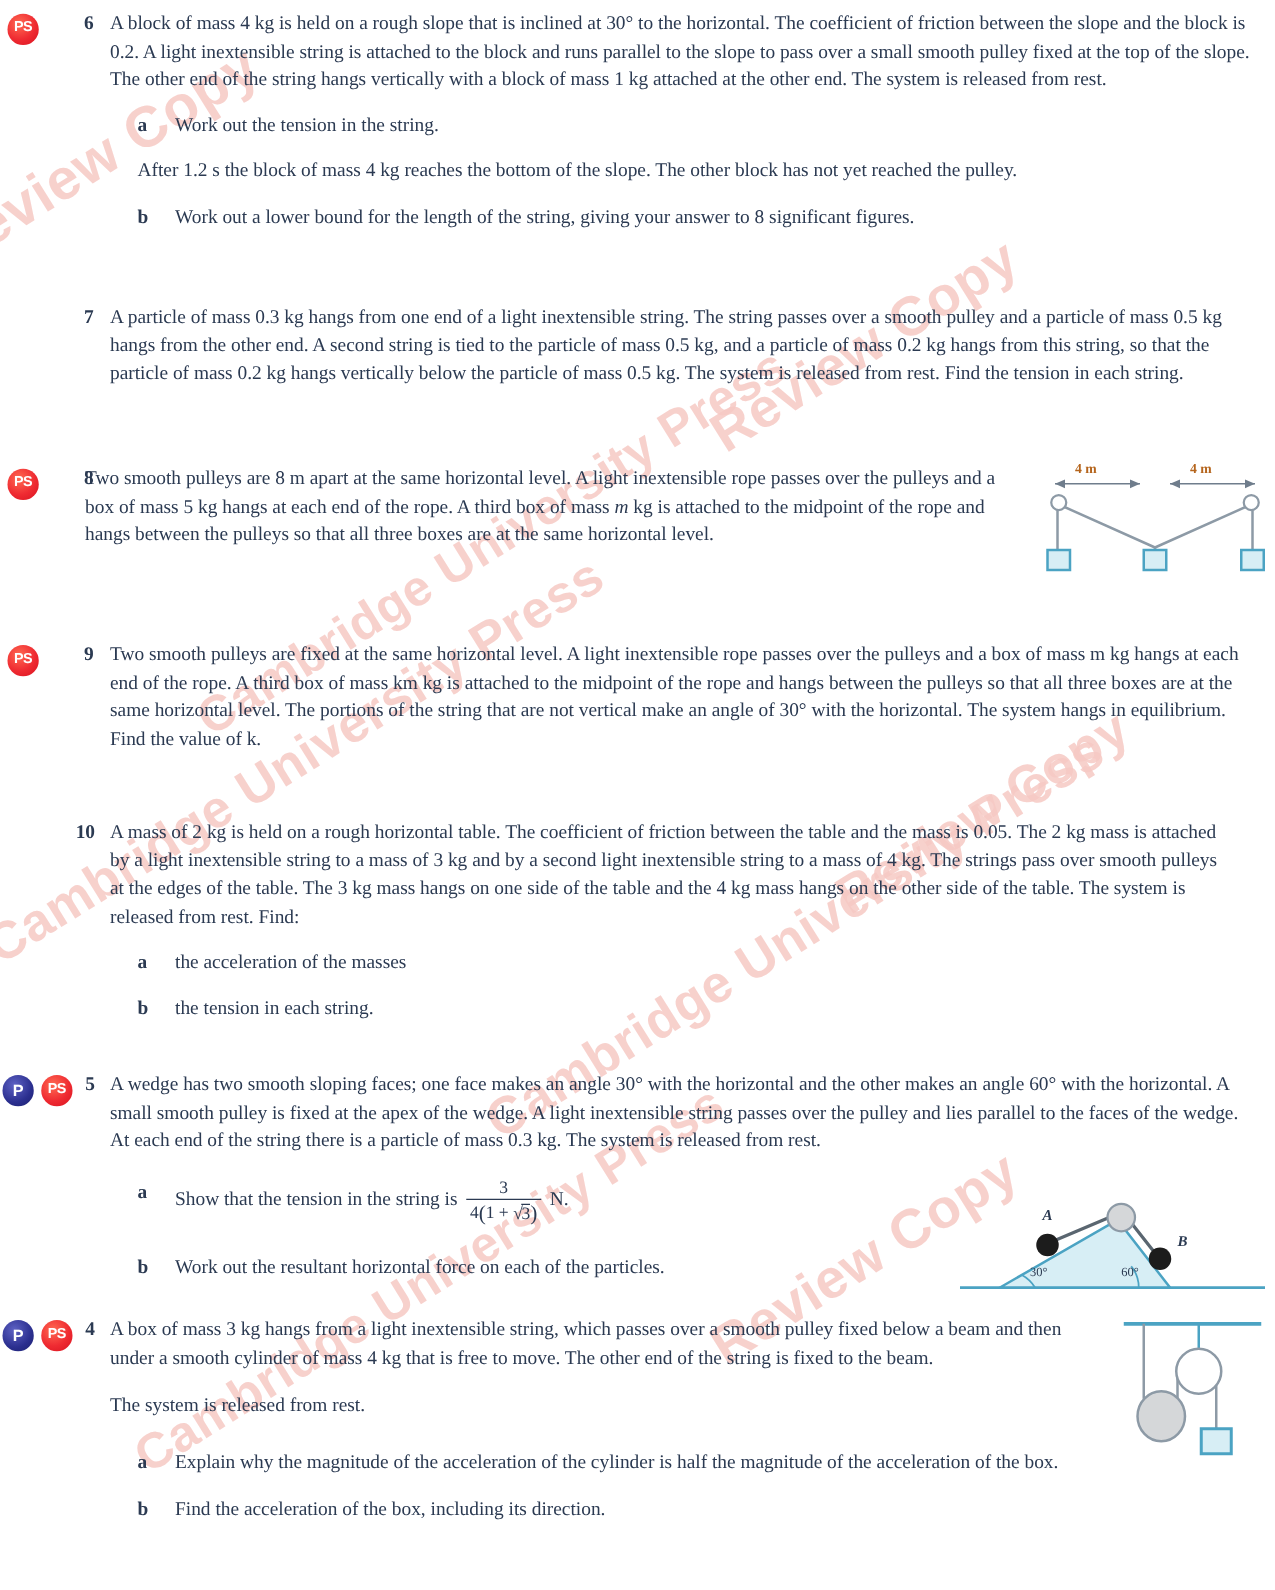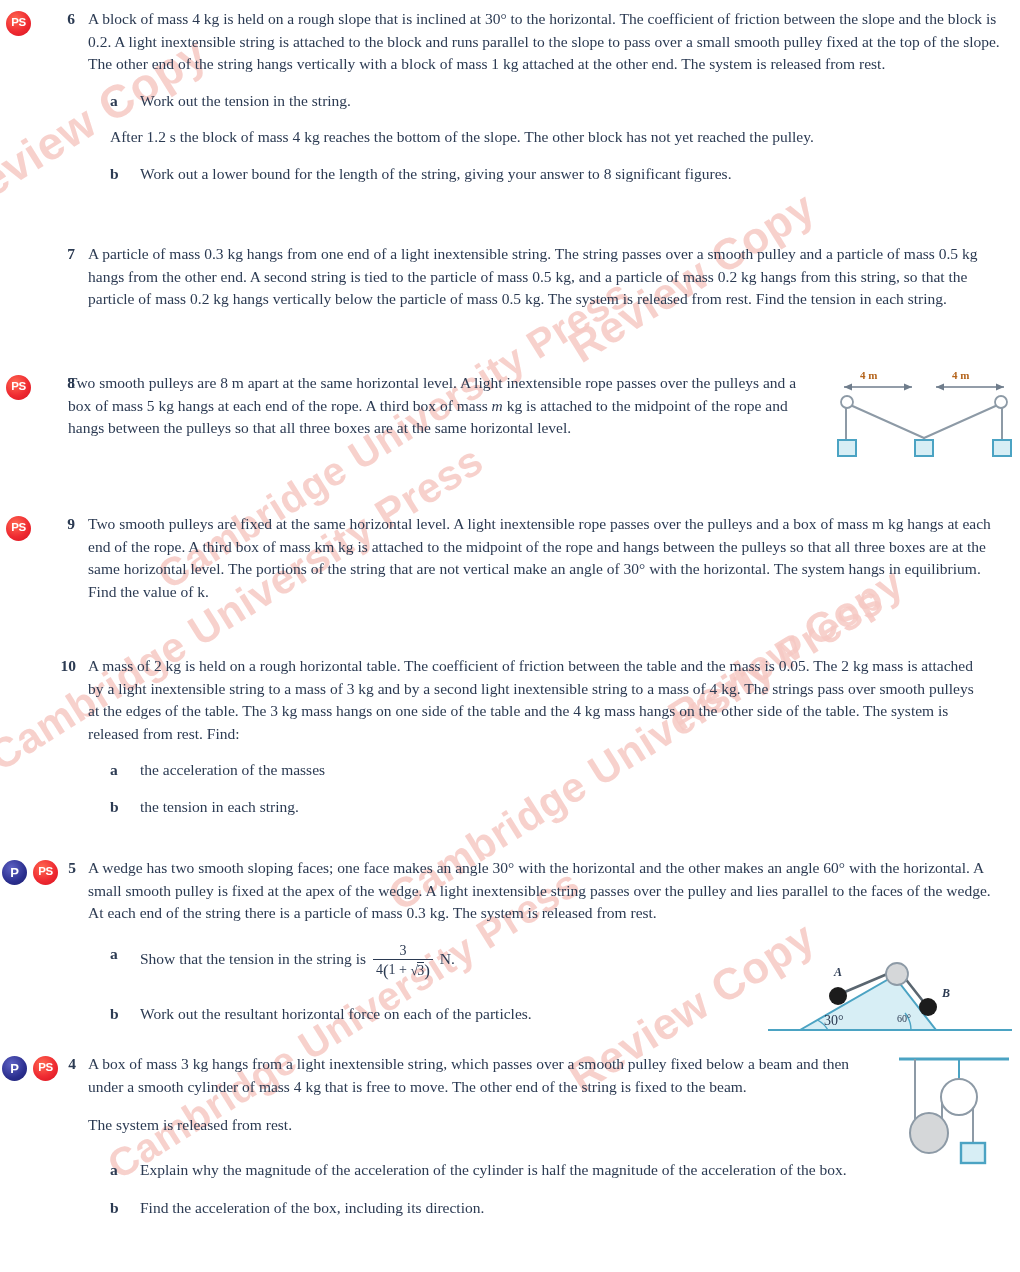--- a/index.html
+++ b/index.html
@@ -293,21 +293,21 @@
         <line x1="138" y1="22" x2="160" y2="50"></line>
       </g>
 
       <circle cx="131" cy="19" r="11" fill="#d5d7d9" stroke="#8d9aa6" stroke-width="1.8"></circle>
 
       <circle cx="72" cy="41" r="9" fill="#1c1c1c"></circle>
       <circle cx="162" cy="52" r="9" fill="#1c1c1c"></circle>
     </svg>
     <div style="position:absolute; left:68px; top:10px; font-size:12px; font-style:italic; font-weight:700; color:#2b3a52;">A</div>
     <div style="position:absolute; left:176px; top:31px; font-size:12px; font-style:italic; font-weight:700; color:#2b3a52;">B</div>
-    <div style="position:absolute; left:58px; top:58px; font-size:14px; color:#2b3a52;">30°</div>
+    <div style="position:absolute; left:58px; top:58px; font-size:10px; color:#2b3a52;">30°</div>
     <div style="position:absolute; left:131px; top:58px; font-size:10px; color:#2b3a52;">60°</div>
   </div>
 
   <div class="q" style="position:absolute; left:0; top:1053px; width:1020px;">
     <div class="badges" style="top:2px; left:2px; width:60px;">
       <span class="badge badge-p">P</span>
       <span class="badge badge-ps">PS</span>
     </div>
     <div class="qnum" style="left:36px; top:0; width:40px;">4</div>
     <div class="qbody" style="margin-left:88px; width:790px;">A box of mass 3 kg hangs from a light inextensible string, which passes over a smooth pulley fixed below a beam and then under a smooth cylinder of mass 4 kg that is free to move. The other end of the string is fixed to the beam.</div>

